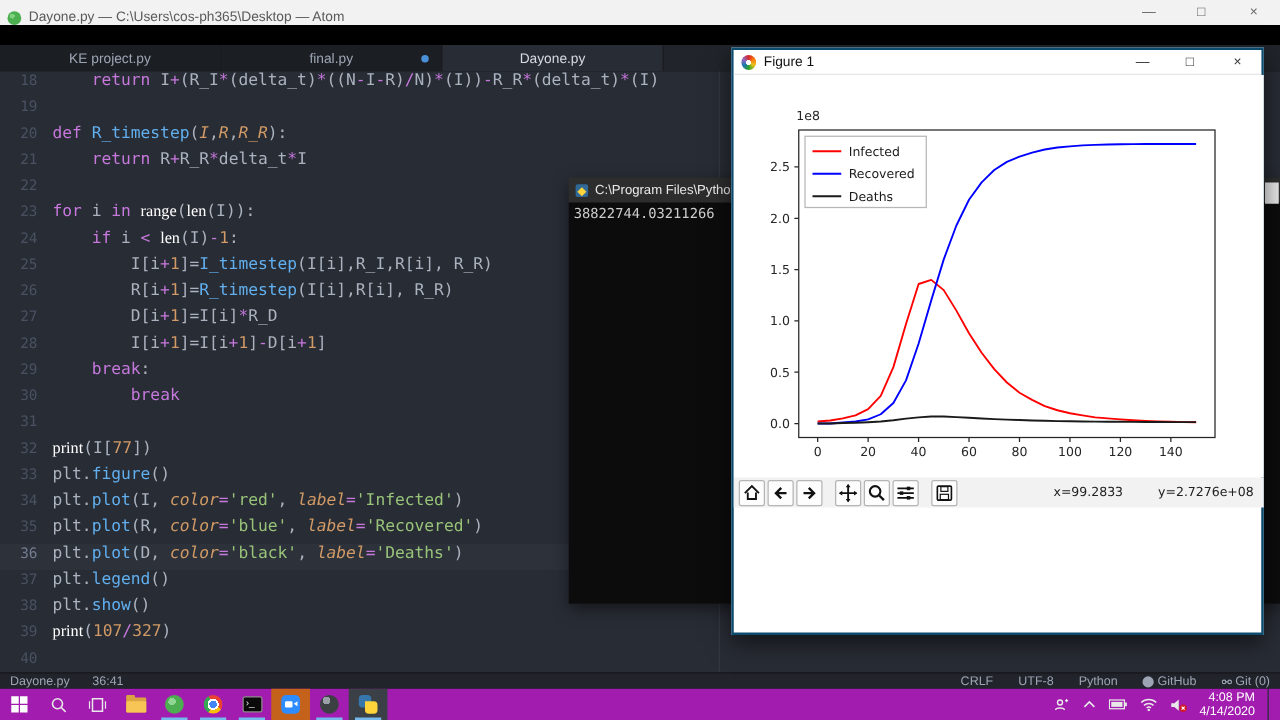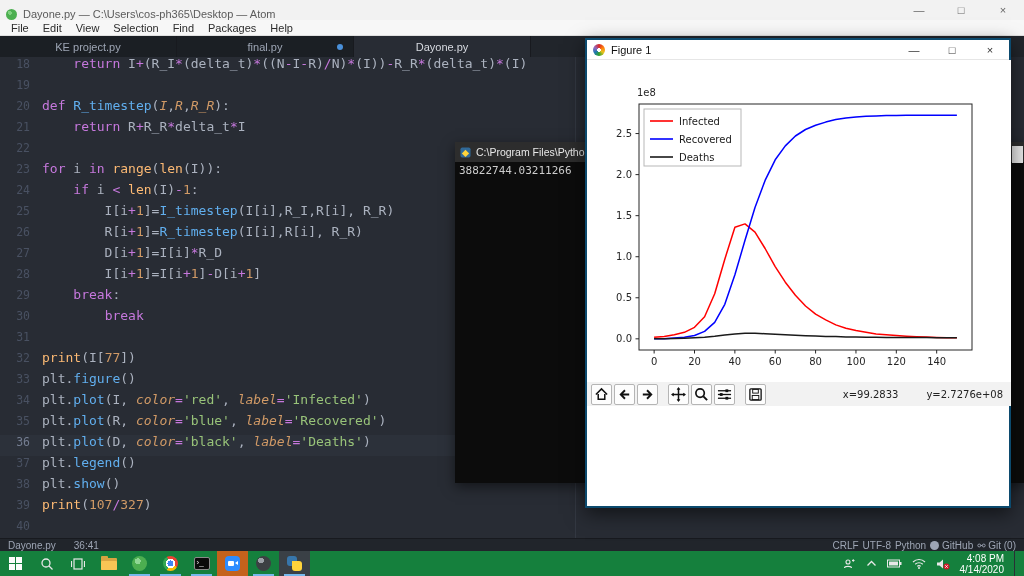--- a/index.html
+++ b/index.html
@@ -23,26 +23,26 @@
   .mod-dot { position:absolute; right:10px; top:8px; width:6px; height:6px; border-radius:50%; background:#4a90d9; }
 
   .atom-editor { position:absolute; left:0; top:57px; width:1024px; height:481px; background:#282c34; overflow:hidden; }
   .wrap-guide { position:absolute; left:575px; top:0; width:1px; height:481px; background:#333842; }
   .code-row { position:relative; height:21px; line-height:14px; white-space:pre; font-family:"DejaVu Sans Mono", monospace; font-size:13px; }
   .code-row.active { background:#2c313a; }
   .gut { display:inline-block; width:30px; text-align:right; padding-right:0; color:#495162; font-size:11.5px; }
   .code-row.active .gut { color:#747d91; }
   .src { padding-left:12px; color:#abb2bf; }
   .t-p { color:#abb2bf; } .t-k { color:#c678dd; } .t-f { color:#61afef; }
-  .t-b { color:#fdba74; } .t-n { color:#d19a66; } .t-s { color:#98c379; }
+  .t-b { color:#ffffff;font-family:Liberation Serif, serif; } .t-n { color:#d19a66; } .t-s { color:#98c379; }
   .t-a { color:#d19a66; font-style:italic; } .t-o { color:#c678dd; }
 
   .atom-statusbar { position:absolute; left:0; top:538px; width:1024px; height:13px; background:#21252b; border-top:1px solid #181a1f; display:flex; align-items:center; font-size:10px; color:#9da5b4; padding:0 8px; }
   .sb-left { display:flex; gap:18px; }
-  .sb-right { margin-left:auto; display:flex; gap:4px; align-items:center; }
+  .sb-right { margin-left:auto; display:flex; gap:20px; align-items:center; }
   .gh-icon { width:9px; height:9px; border-radius:50%; background:#9da5b4; display:inline-block; margin-right:3px; vertical-align:-1px; }
   .git-icon { display:inline-block; width:9px; height:9px; margin-right:2px; vertical-align:-1px; }
   .sb-item { display:flex; align-items:center; }
 
   
   .console { position:absolute; left:455px; top:142px; width:569px; height:341px; z-index:10; box-shadow:0 4px 12px rgba(0,0,0,.5); }
   .console-titlebar { position:absolute; left:0; top:0; width:100%; height:20px; background:#2d2d2d; display:flex; align-items:center; padding-left:5px; }
   .console-icon { width:11px; height:11px; margin-right:5px; }
   .console-title { font-size:10.5px; color:#e8e8e8; white-space:nowrap; overflow:hidden; }
   .console-body { position:absolute; left:0; top:20px; width:100%; height:321px; background:#0c0c0c; color:#cccccc; font-family:"DejaVu Sans Mono", monospace; font-size:11px; padding:2px 4px; }
@@ -57,21 +57,21 @@
   .fig-btn { width:38px; display:flex; align-items:center; justify-content:center; font-size:11px; color:#333; }
   .fig-content { position:absolute; left:0; top:20px; width:424px; height:322px; background:#fff; }
   .tick { font-family:"DejaVu Sans", sans-serif; font-size:10px; fill:#262626; }
   .leg { font-family:"DejaVu Sans", sans-serif; font-size:10px; fill:#1a1a1a; }
   .fig-toolbar { position:absolute; left:0; top:342px; width:424px; height:24px; background:#f2f2f2; display:flex; align-items:center; padding-left:4px; gap:2px; }
   .tool-btn { width:21px; height:21px; background:#fdfdfd; border:1px solid #b5b5b5; border-radius:2px; display:flex; align-items:center; justify-content:center; }
   .tool-gap { width:6px; }
   .fig-coords { margin-left:auto; font-size:10px; color:#222; display:flex; gap:28px; padding-right:8px; font-family:"DejaVu Sans", sans-serif; }
 
   
-  .taskbar { position:absolute; left:0; top:551px; width:1024px; height:25px; background:#15803d; z-index:30; display:flex; align-items:center; }
+  .taskbar { position:absolute; left:0; top:551px; width:1024px; height:25px; background:#a21caf; z-index:30; display:flex; align-items:center; }
   .tb-tile { width:31px; height:25px; display:flex; align-items:center; justify-content:center; position:relative; }
   .tb-tile.running::after { content:""; position:absolute; left:5px; right:5px; bottom:0; height:2px; background:#76b9ed; }
   .tb-tile.zoom-flash { background:#c4621c; }
   .tb-tile.active-app { background:#3a4046; }
   .start-grid { display:grid; grid-template-columns:6px 6px; grid-template-rows:6px 6px; gap:1px; }
   .start-grid div { background:#fdfdfd; }
   .folder { position:relative; width:16px; height:12px; }
   .folder .back { position:absolute; left:0; top:0; width:16px; height:12px; background:#d9a441; border-radius:1px; }
   .folder .back::before { content:""; position:absolute; left:0; top:-2px; width:7px; height:3px; background:#d9a441; border-radius:1px 1px 0 0; }
   .folder .front { position:absolute; left:0; top:3px; width:16px; height:9px; background:#f7c555; border-radius:1px; }
@@ -100,29 +100,20 @@
     <div class="atom-titlebar">
       <div class="atom-logo"></div>
       <div class="atom-title">Dayone.py — C:\Users\cos-ph365\Desktop — Atom</div>
       <div class="win-controls">
         <div class="win-btn">—</div>
         <div class="win-btn">□</div>
         <div class="win-btn">×</div>
       </div>
     </div>
 
-    <div class="atom-menubar" id="menubar">
-        <div class="menu-item">File</div>
-        <div class="menu-item">Edit</div>
-        <div class="menu-item">View</div>
-        <div class="menu-item">Selection</div>
-        <div class="menu-item">Find</div>
-        <div class="menu-item">Packages</div>
-        <div class="menu-item">Help</div>
-      </div>
 
     <div class="atom-tabbar">
       <div class="tab">
           <span>KE project.py</span>
         </div>
       <div class="tab">
           <span>final.py</span>
           <span class="mod-dot"></span>
         </div>
       <div class="tab active">

